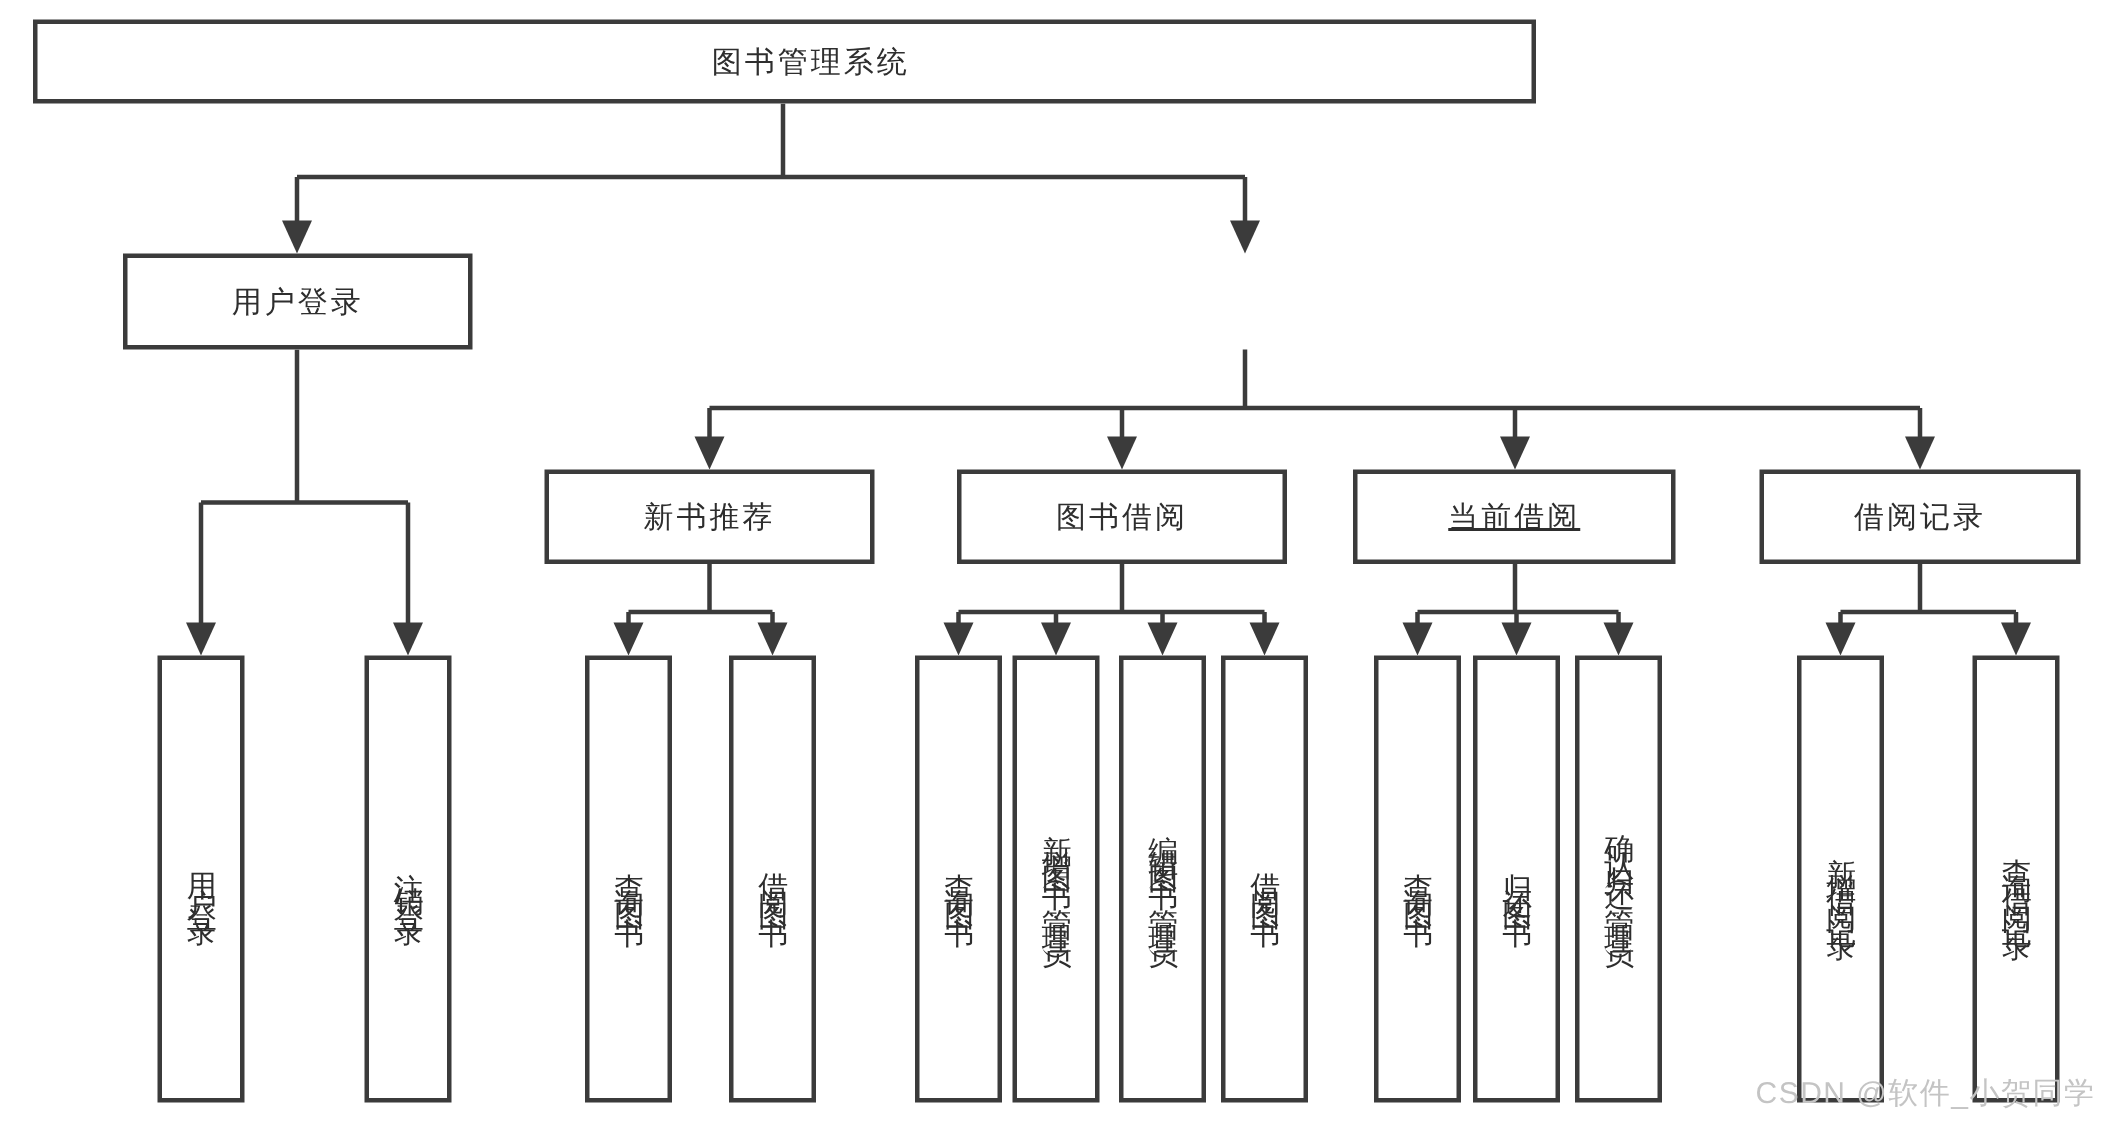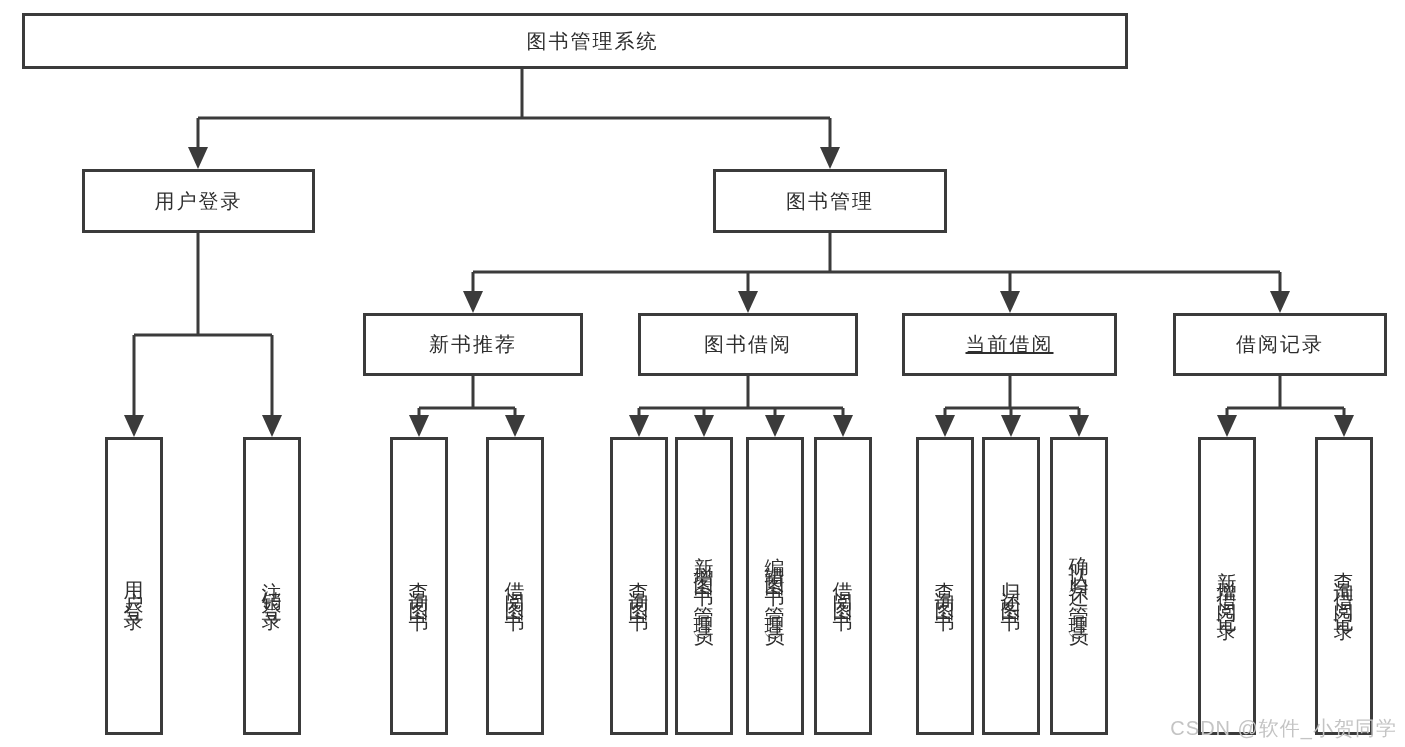--- a/index.html
+++ b/index.html
@@ -77,29 +77,26 @@
     <polygon class="arrow" points="694,415 714,415 704,437"></polygon>
     <polygon class="arrow" points="765,415 785,415 775,437"></polygon>
     <polygon class="arrow" points="833,415 853,415 843,437"></polygon>
     <polygon class="arrow" points="935,415 955,415 945,437"></polygon>
     <polygon class="arrow" points="1001,415 1021,415 1011,437"></polygon>
     <polygon class="arrow" points="1069,415 1089,415 1079,437"></polygon>
     <polygon class="arrow" points="1217,415 1237,415 1227,437"></polygon>
     <polygon class="arrow" points="1334,415 1354,415 1344,437"></polygon>
   </svg>
 
-  <div class="box" style="left:22px;top:13px;width:1106px;height:56px;padding-left:35px;">
+  <div class="box" style="left:22px;top:13px;width:1002px;height:56px;padding-left:35px;">
     <span class="hlabel">图书管理系统</span>
   </div>
 
   <div class="box" style="left:82px;top:169px;width:233px;height:64px;">
     <span class="hlabel">用户登录</span>
-  </div>
-  <div class="box" style="left:713px;top:169px;width:234px;height:64px;">
-    <span class="hlabel">图书管理</span>
   </div>
 
   <div class="box" style="left:638px;top:313px;width:220px;height:63px;">
     <span class="hlabel">图书借阅</span>
   </div>
   <div class="box" style="left:363px;top:313px;width:220px;height:63px;">
     <span class="hlabel">新书推荐</span>
   </div>
   <div class="box" style="left:902px;top:313px;width:215px;height:63px;text-decoration:underline;">
     <span class="hlabel">当前借阅</span>

